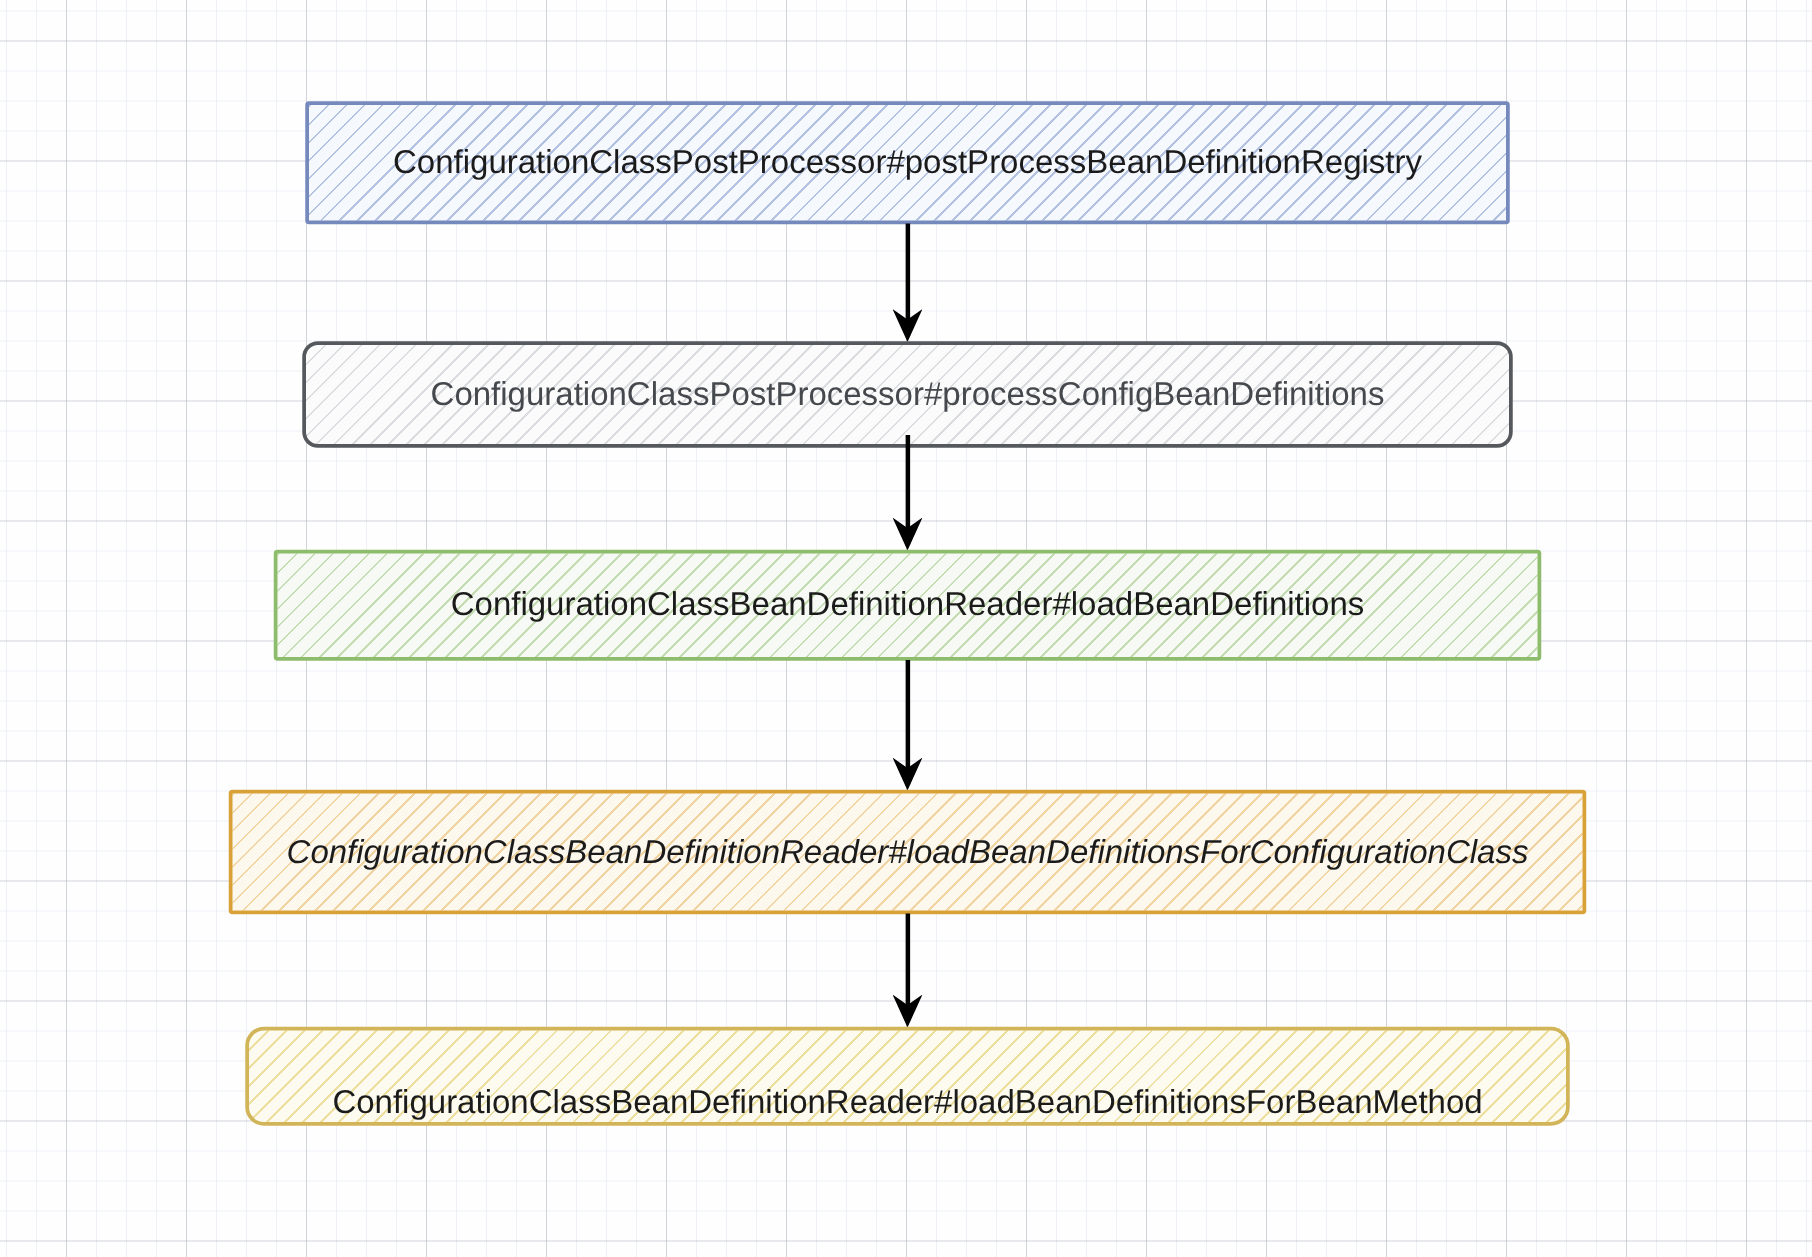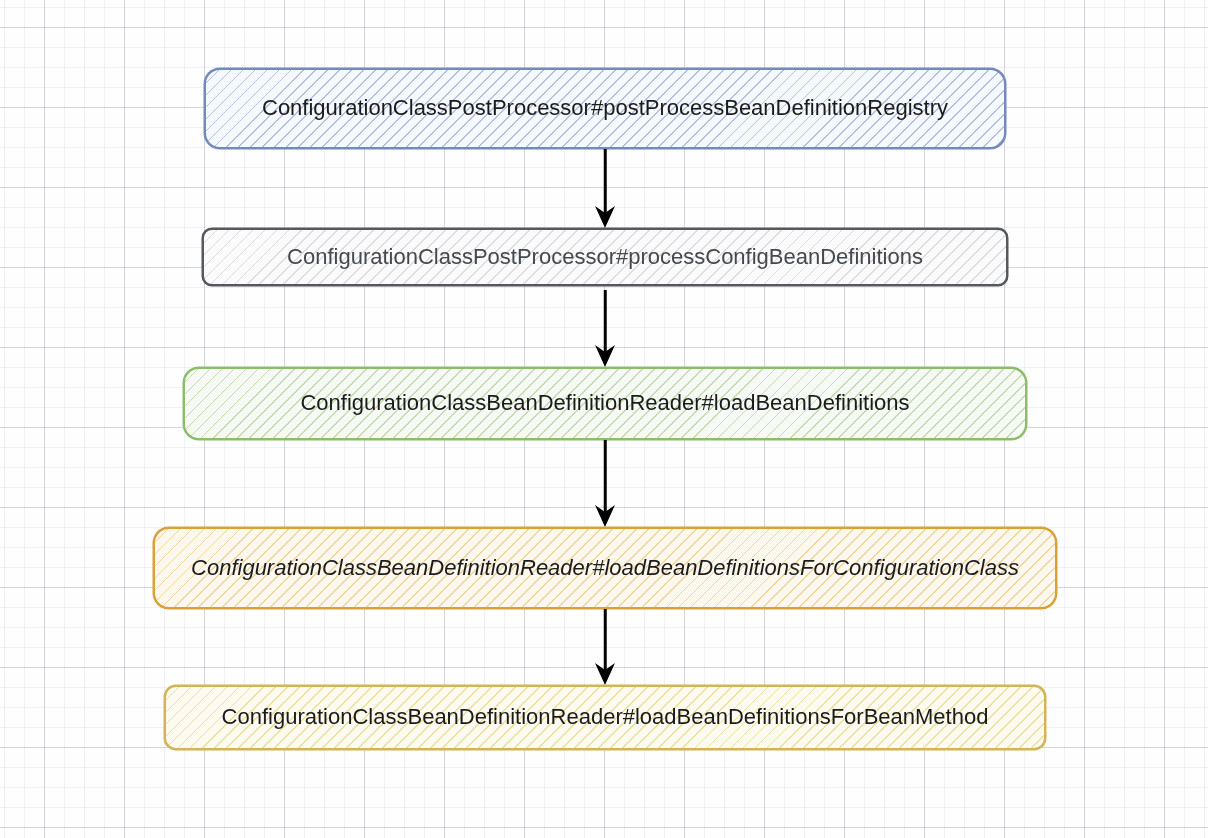--- a/index.html
+++ b/index.html
@@ -20,42 +20,42 @@
       linear-gradient(to bottom, rgba(110,115,130,0.22) 1px, transparent 1px),
       linear-gradient(to right, rgba(130,145,190,0.12) 1px, transparent 1px),
       linear-gradient(to bottom, rgba(130,145,190,0.12) 1px, transparent 1px);
     background-size: 80px 80px, 80px 80px, 20px 20px, 20px 20px;
     background-position: 44px 0, 0 27px, 4px 0, 0 7px;
   }
   .node {
     position: absolute;
     box-sizing: border-box;
     border: 2.5px solid var(--stroke);
-    border-radius: 16px;
+    border-radius: 2px;
     display: flex;
     align-items: center;
     justify-content: center;
     background:
       repeating-linear-gradient(135deg,
         var(--hatch) 0px, var(--hatch) 1.3px,
         transparent 1.3px, transparent 8.5px),
       var(--tint);
     box-shadow: 0 0 0 0.5px var(--stroke);
   }
   .node-label {
     font-size: 22px;
     line-height: 1.2;
     color: var(--text);
     white-space: nowrap;
   }
   .node1 { left: 204px; top:  68px; width: 802px; height: 81px; }
-  .node2 { left: 202px; top: 228px; width: 806px; height: 58px; border-radius: 10px; }
+  .node2 { left: 202px; top: 228px; width: 806px; height: 70px; border-radius: 10px; }
   .node3 { left: 183px; top: 367px; width: 844px; height: 73px; }
   .node4 { left: 153px; top: 527px; width: 904px; height: 82px; font-style: italic; }
-  .node5 { left: 164px; top: 685px; width: 882px; height: 65px; border-radius: 12px; }
+  .node5 { left: 164px; top: 685px; width: 882px; height: 65px; border-radius: 12px; align-items: flex-end; }
 
   .arrow { position: absolute; width: 20px; }
   .arrow .shaft {
     position: absolute;
     left: 50%;
     transform: translateX(-50%);
     top: 0;
     bottom: 4px;
     width: 2.5px;
     background: #000;

